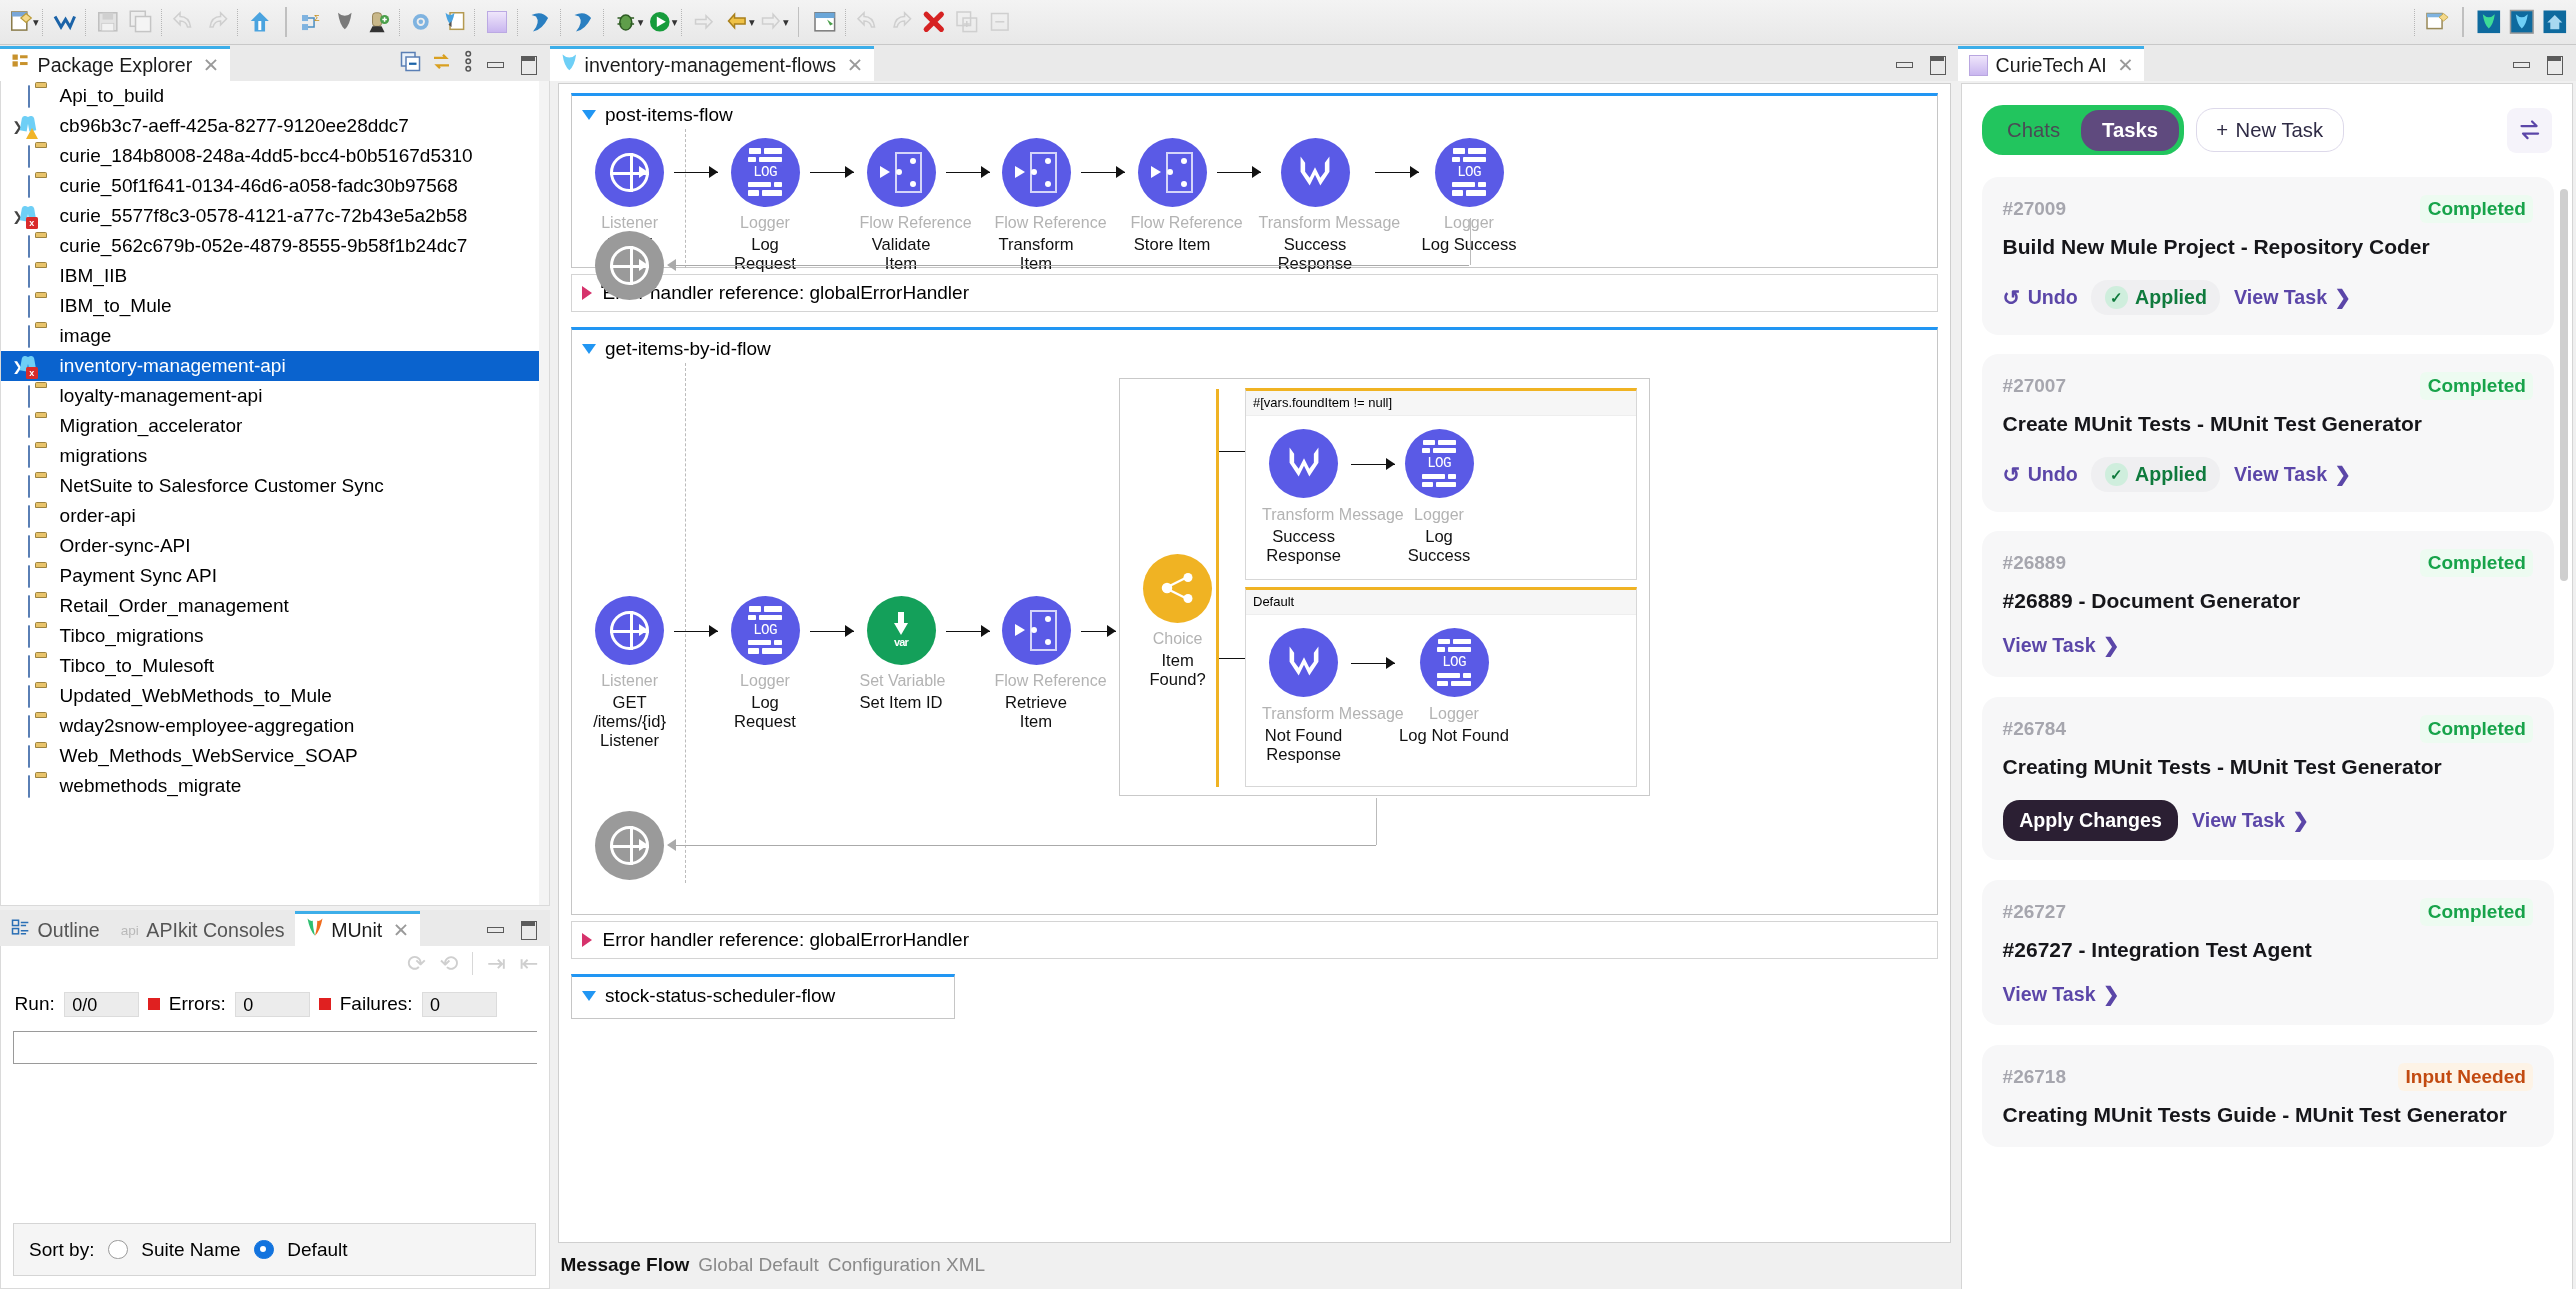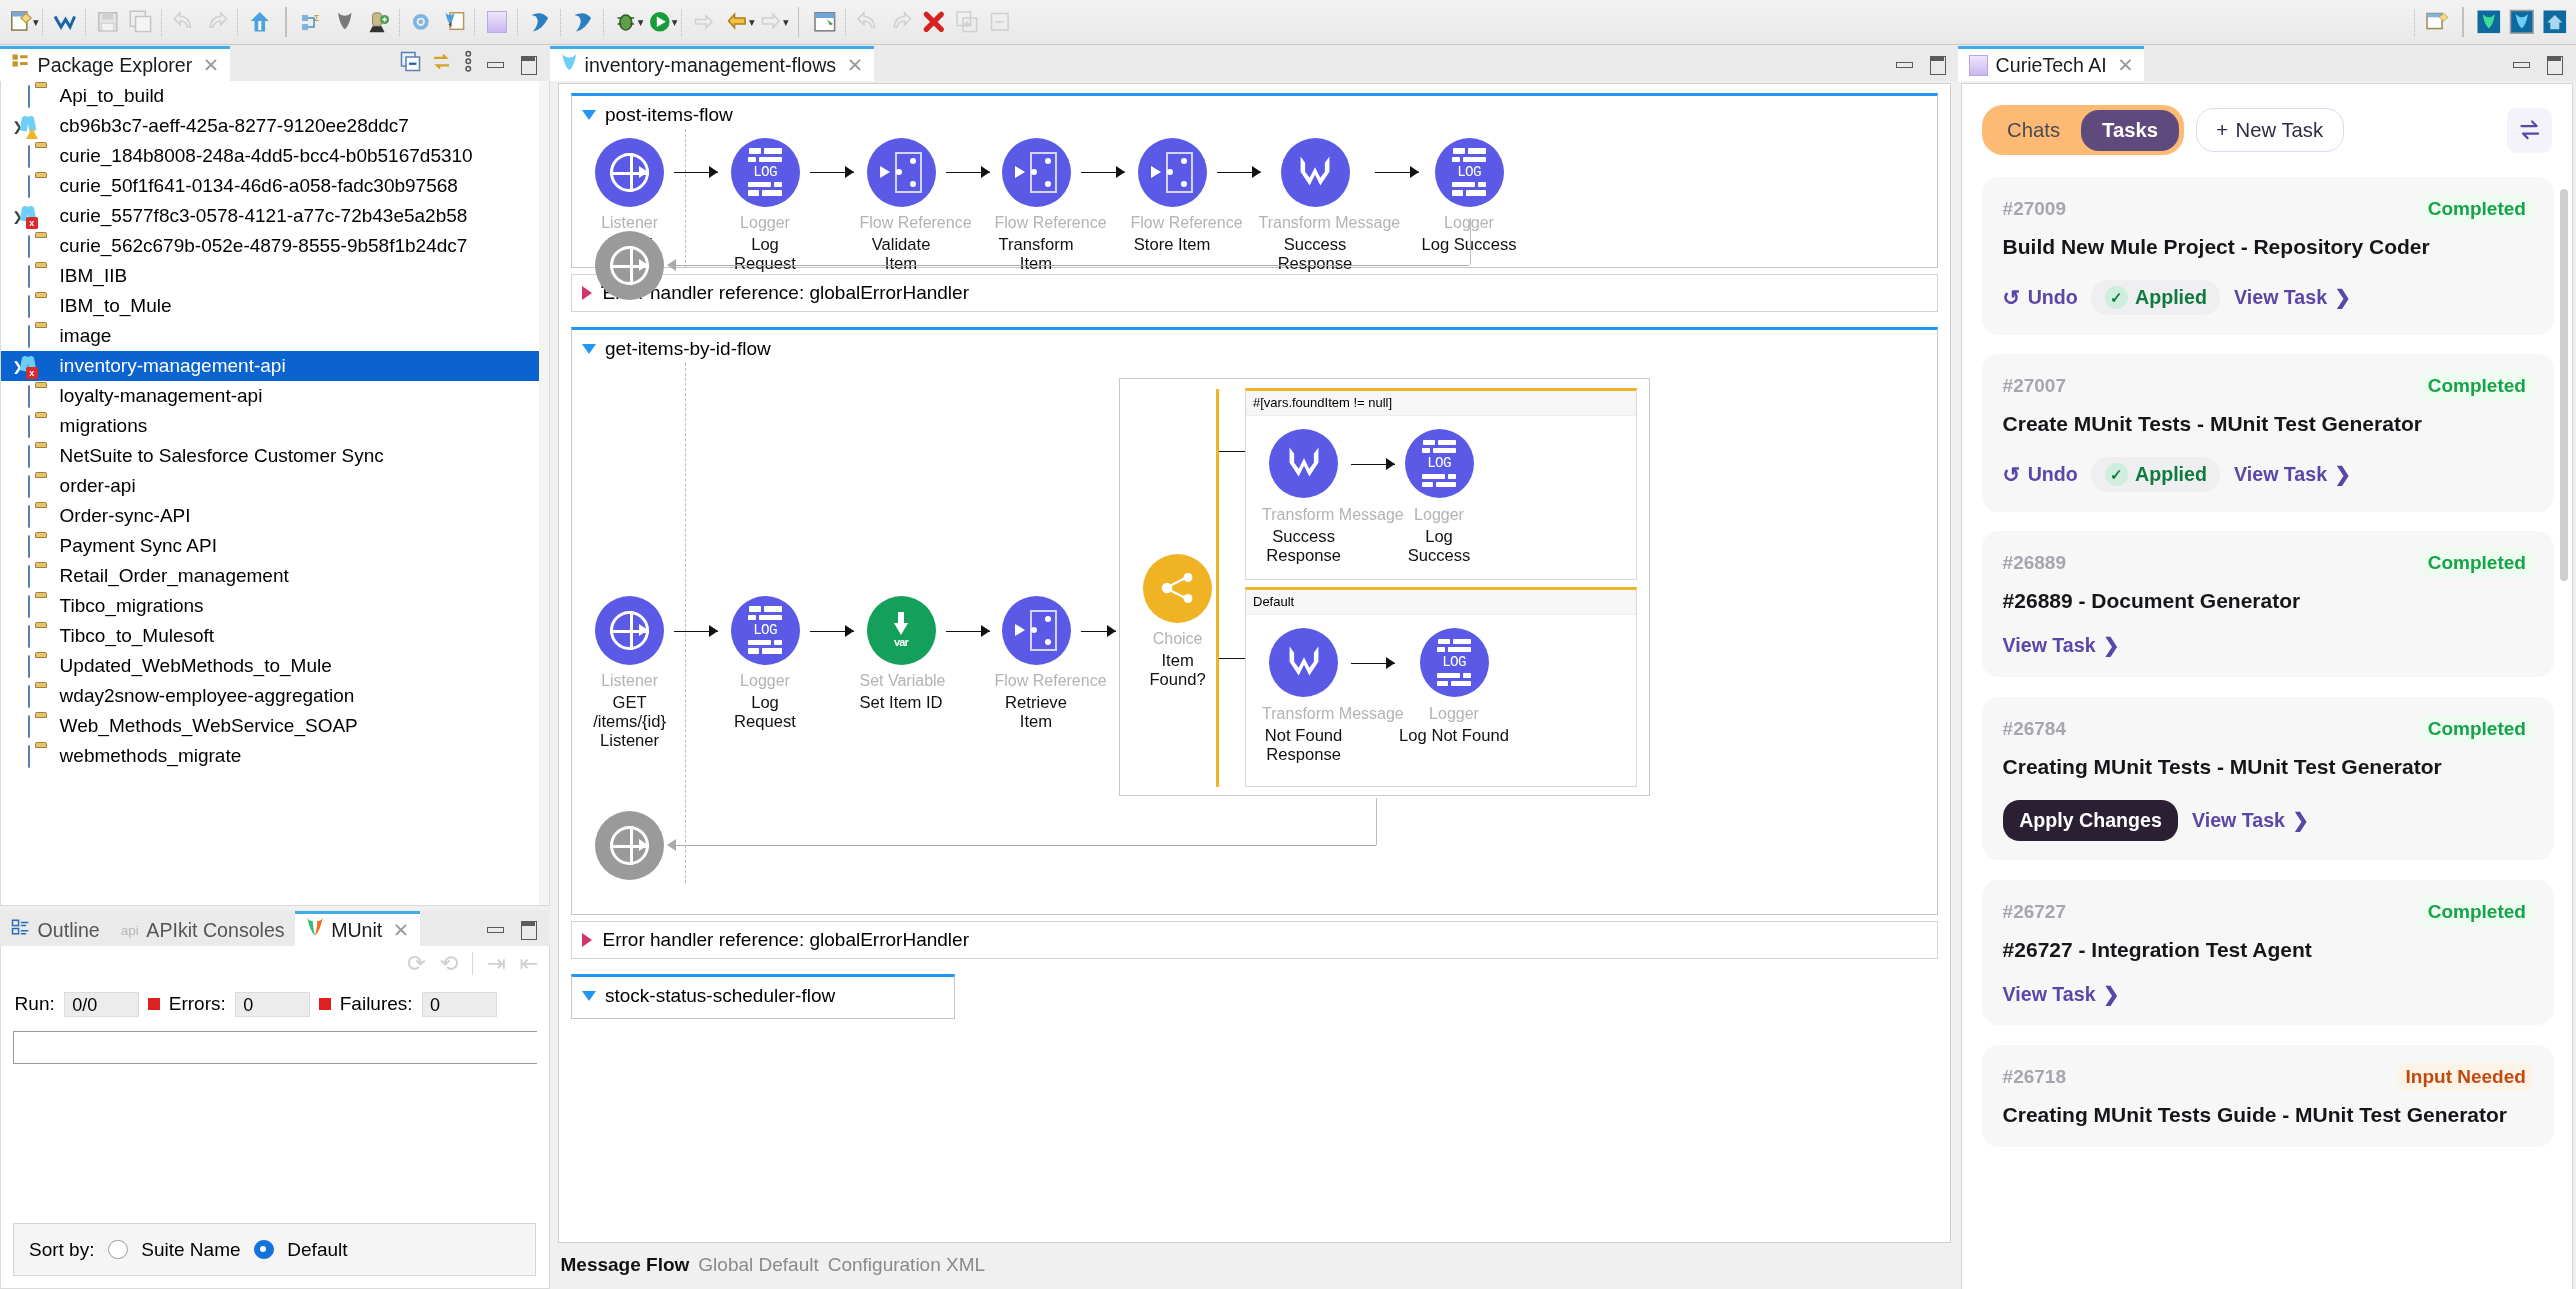--- a/index.html
+++ b/index.html
@@ -146,21 +146,21 @@
   }
   .ebt { color:#8a8a8a; }
   .ebt.active { color:#111; font-weight:bold; }
 
   
   #right { position:absolute; left:1958px; top:0; width:618px; height:1244px; background:#f0f0f0; }
   #right-tabbar { height:36px; background:#eaeaea; display:flex; align-items:flex-end; }
   .curie-logo { width:19.6px;height:21px;background:linear-gradient(#efe6fb,#c9b6ef); border:0.8px solid #b9a6e0;}
   #right-body { position:absolute; left:3px; top:38px; width:612px; height:1231px; background:#ffffff; border:0.8px solid #d5d5d5; overflow:hidden;}
   #ct-header { display:flex; align-items:center; padding:21px 19.6px 13.6px 19.6px; gap:12px; }
-  .seg { background:#fdba74; border-radius:21px; display:flex; align-items:center; padding:4.5px; }
+  .seg { background:#22c55e; border-radius:21px; display:flex; align-items:center; padding:4.5px; }
   .seg-btn { padding:9px 21px; border-radius:18px; font-size:20.3px; color:#4a4a55; }
   .seg-btn.active { background:#5f4a7e; color:#fff; font-weight:bold; }
   .newtask { border:0.8px solid #ddd9ea; border-radius:18px; padding:9.8px 19.6px; font-size:20.3px; color:#2f2b45; display:flex; align-items:center; gap:7.5px;}
   .swap-btn { margin-left:auto; width:45px;height:45px;border-radius:9px;background:#f5f3fa; display:flex;align-items:center;justify-content:center;}
   #ct-list { position:absolute; left:0; top:93px; width:612px; height:1115px; overflow:hidden; padding:0 19.6px; }
   .task-card { background:#f7f7f8; border-radius:16.6px; padding:18px 21px 19.6px 21px; margin-bottom:19.6px; }
   .tc-top { display:flex; align-items:center; }
   .tc-id { color:#a6a6ae; font-size:19px; font-weight:bold;}
   .tc-status { margin-left:auto; font-size:19px; font-weight:bold; border-radius:6px; padding:3px 7.5px;}
   .st-completed { color:#17a34a; background:#edfbf1; }
@@ -479,20 +479,25 @@
             <span>inventory-management-api</span>
           </div>
           <div class="tree-row">
             <span class="tw"></span>
             <span class="tree-ico"><span class="folder"></span></span>
             <span>loyalty-management-api</span>
           </div>
           <div class="tree-row">
             <span class="tw"></span>
             <span class="tree-ico"><span class="folder"></span></span>
+            <span>Migration_accelerator</span>
+          </div>
+          <div class="tree-row">
+            <span class="tw"></span>
+            <span class="tree-ico"><span class="folder"></span></span>
             <span>migrations</span>
           </div>
           <div class="tree-row">
             <span class="tw"></span>
             <span class="tree-ico"><span class="folder"></span></span>
             <span>NetSuite to Salesforce Customer Sync</span>
           </div>
           <div class="tree-row">
             <span class="tw"></span>
             <span class="tree-ico"><span class="folder"></span></span>

